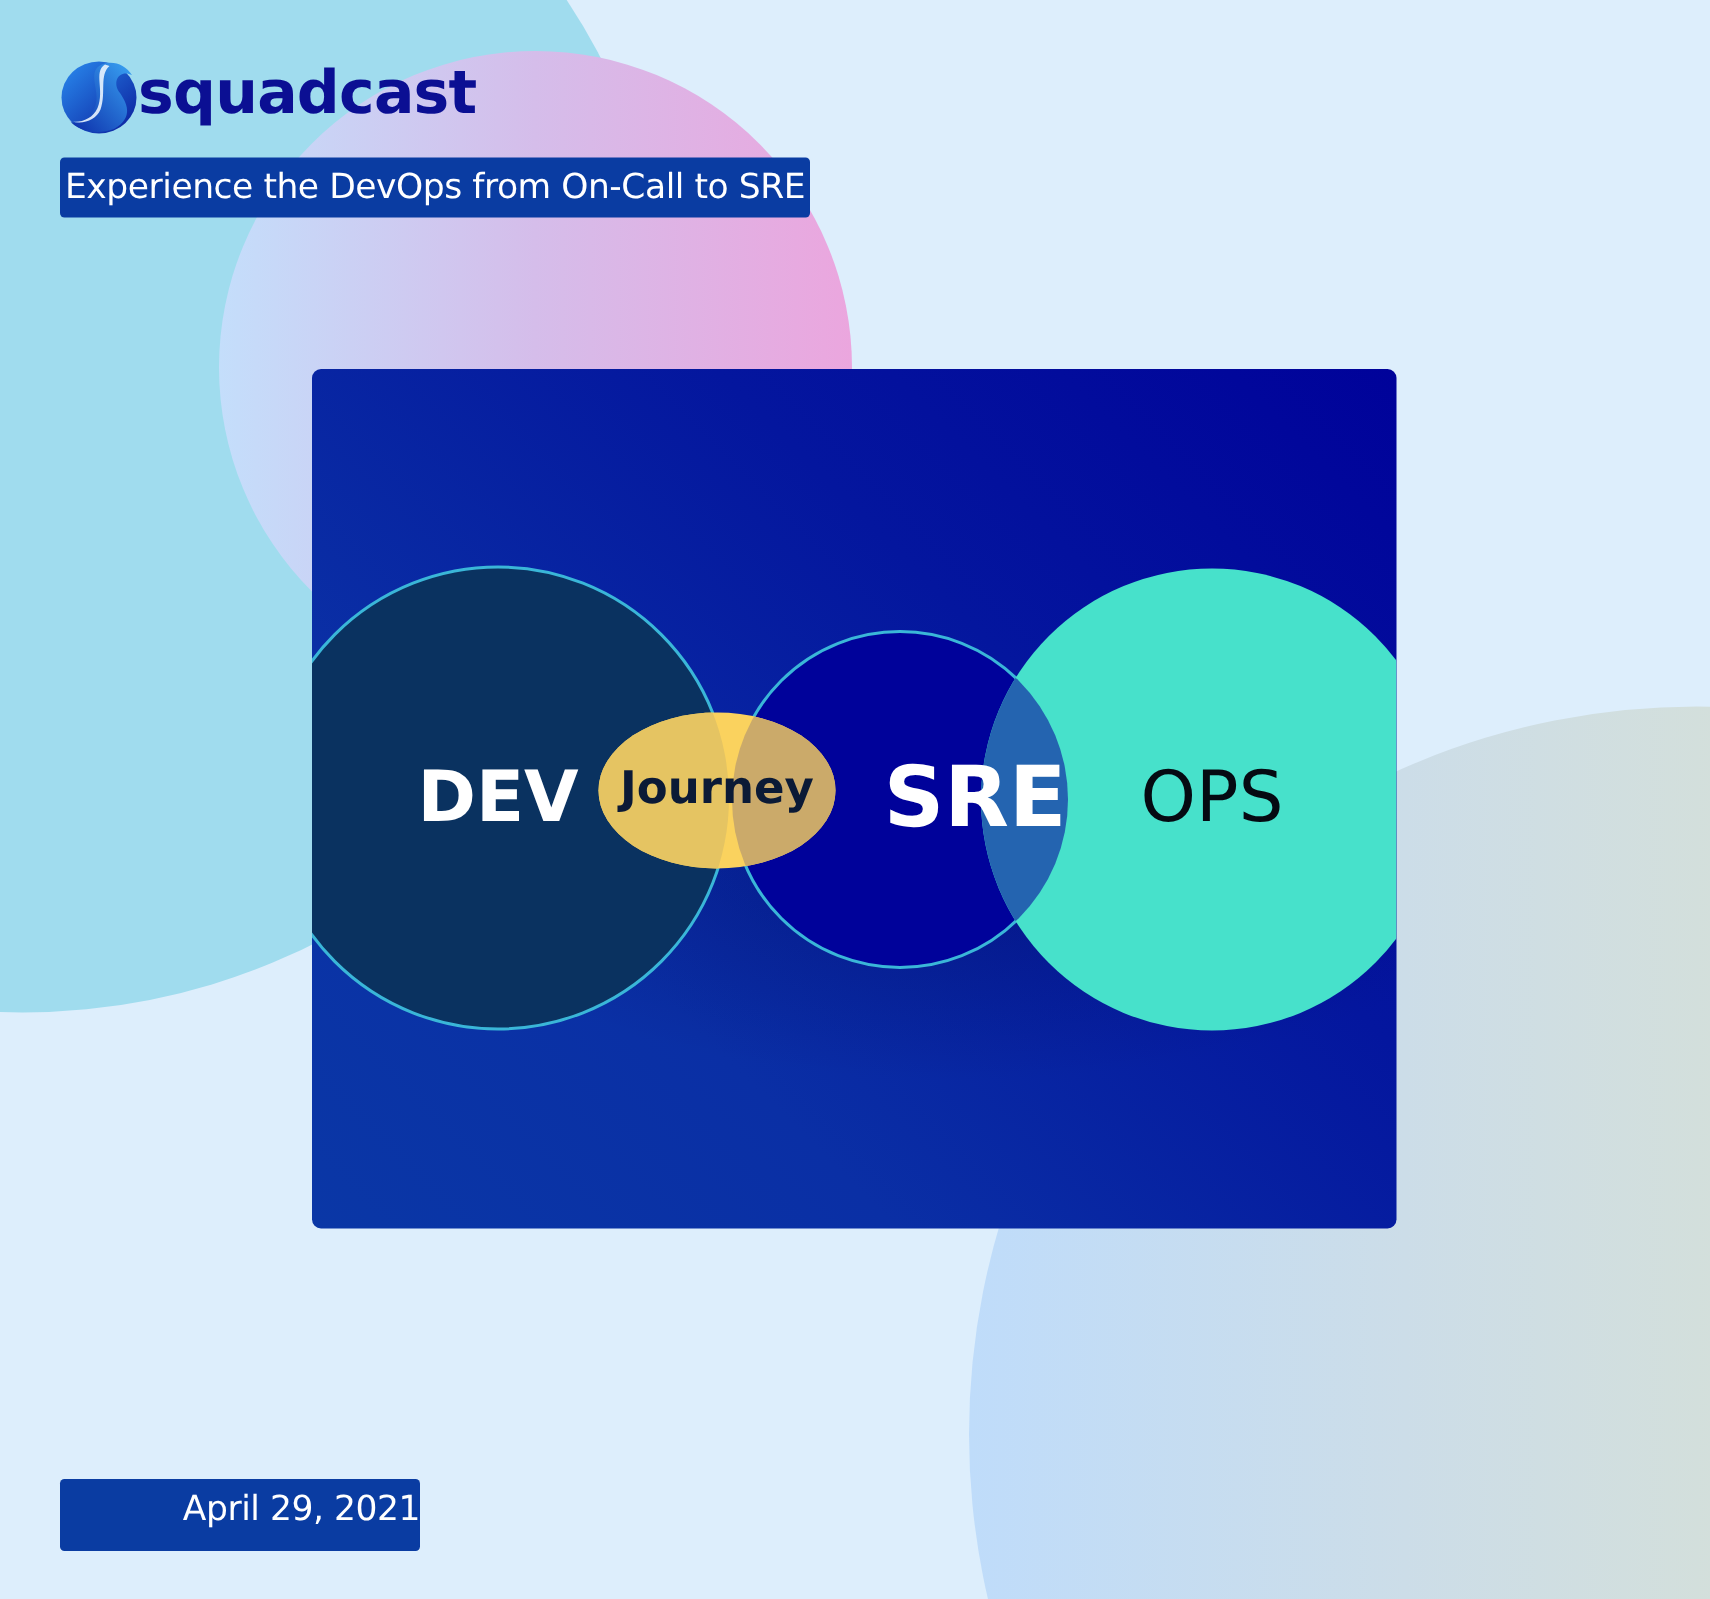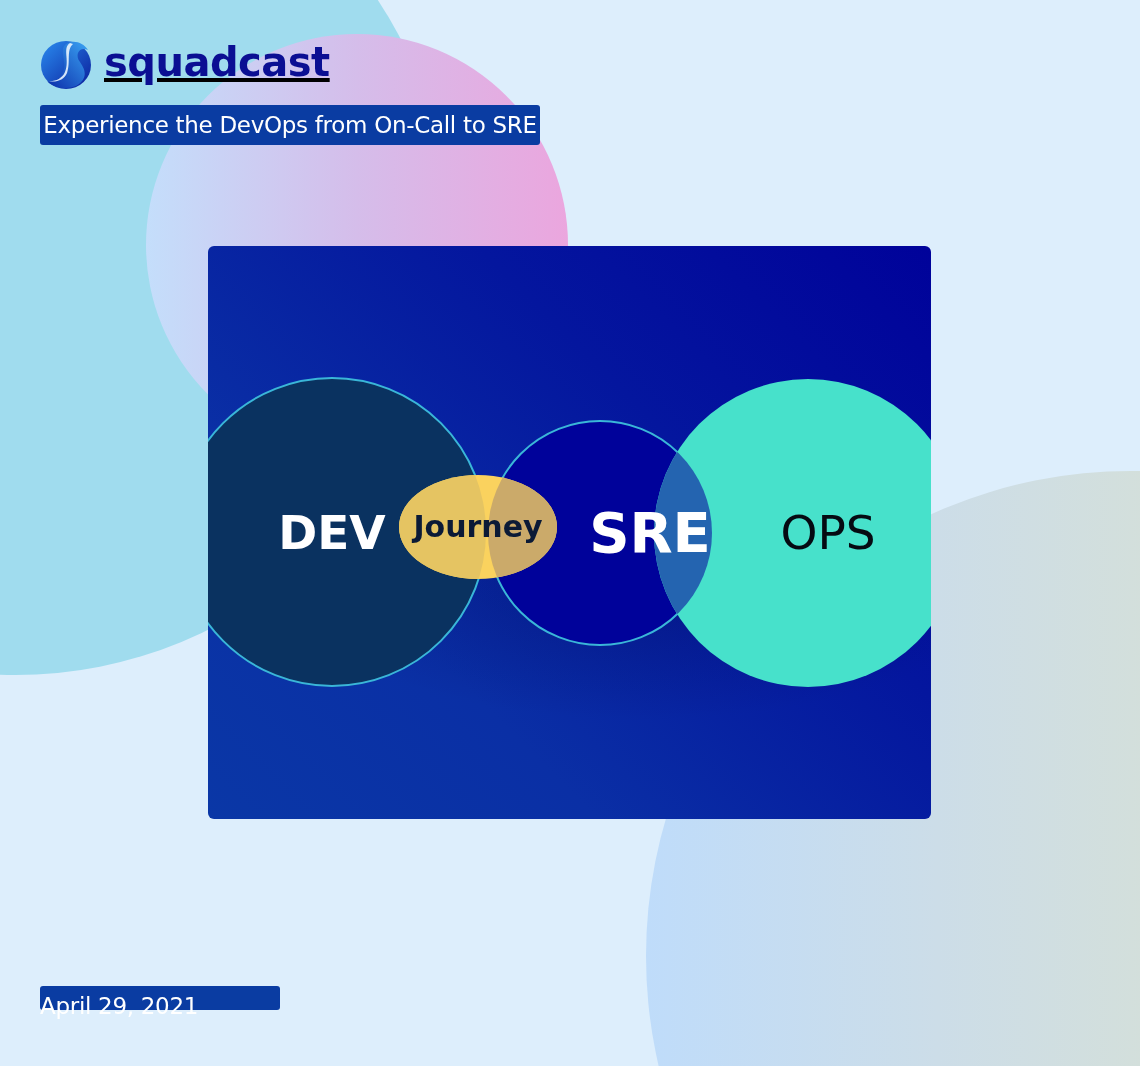--- a/index.html
+++ b/index.html
@@ -17,61 +17,61 @@
     left: 146px; top: 34px; width: 422px; height: 422px;
     background: linear-gradient(90deg, #C4DEFB 0%, #D5BDEA 50%, #EBA6DE 100%);
   }
   .blob-green {
     left: 646px; top: 471px; width: 970px; height: 970px;
     background: linear-gradient(90deg, #BFDCFA 0%, #CCDDE8 30%, #D6E0D6 60%, #D9E2D4 100%);
   }
 
   .logo {
     position: absolute; left: 40px; top: 40px; height: 50px;
-    display: flex; align-items: center; gap: 12px; text-decoration: underline;
+    display: flex; align-items: center; gap: 0;
   }
   .logo-icon { width: 52px; height: 50px; display: block; }
   .logo-text {
     font-family: "DejaVu Sans", sans-serif; font-weight: bold;
     font-size: 40px; color: #0B0F93; letter-spacing: -0.5px;
     line-height: 50px; margin-top: -6px;
   }
 
   .tagline {
     position: absolute; left: 40px; top: 105px; width: 500px; height: 40px;
     background: #0A3CA2; border-radius: 3px;
     color: #FFFFFF; font-size: 23px; line-height: 40px; text-align: center;
     font-family: "DejaVu Sans", sans-serif; font-weight: normal;
     letter-spacing: -0.3px;
   }
   .date-badge {
-    position: absolute; left: 40px; top: 986px; width: 240px; height: 24px;
+    position: absolute; left: 40px; top: 986px; width: 240px; height: 48px;
     background: #0A3CA2; border-radius: 3px;
-    color: #FFFFFF; font-size: 23px; line-height: 40px; text-align: left;
+    color: #FFFFFF; font-size: 23px; line-height: 40px; text-align: right;
     font-family: "DejaVu Sans", sans-serif;
     letter-spacing: -0.3px;
   }
 
   .card {
     position: absolute; left: 208px; top: 246px; width: 723px; height: 573px;
     border-radius: 6px; overflow: hidden;
     background: linear-gradient(225deg, #00029A 0%, #04169E 35%, #0A2FA5 70%, #0A37A6 100%);
   }
   .card-shadow {
     position: absolute; left: 0; top: 300px; width: 100%; height: 200px;
     background: radial-gradient(ellipse at 60% 15%, rgba(0,8,90,0.35) 0%, rgba(0,8,90,0) 60%);
   }
   .venn { position: absolute; left: 0; top: 0; width: 723px; height: 573px; }
   .venn-label {
     position: absolute; font-family: "DejaVu Sans", sans-serif; font-weight: bold;
     transform: translate(-50%, -50%); white-space: nowrap;
   }
   .lbl-dev { left: 124px; top: 286px; font-size: 47px; color: #FFFFFF; }
   .lbl-sre { left: 402px; top: 286px; font-size: 56px; color: #FFFFFF; margin-left: 40px; }
-  .lbl-ops { left: 600px; top: 286px; font-size: 47px; color: #050A12; font-weight: normal; margin-left: 20px; }
+  .lbl-ops { left: 600px; top: 286px; font-size: 47px; color: #050A12; font-weight: normal; }
   .lbl-devops { left: 270px; top: 280px; font-size: 30px; color: #0B1A36; }
 </style>
 </head>
 <body>
 
 <div class="blob blob-cyan"></div>
 <div class="blob blob-pink"></div>
 <div class="blob blob-green"></div>
 
 <div class="logo">

